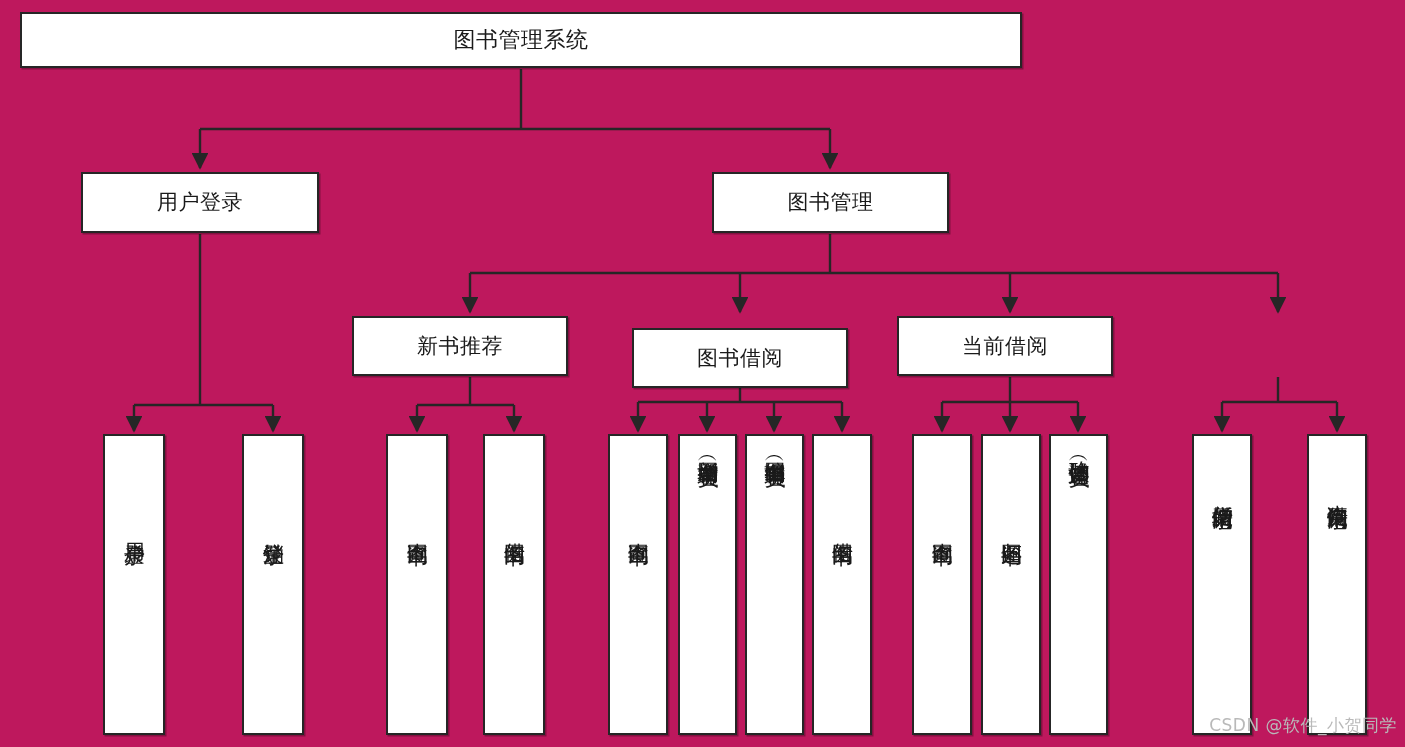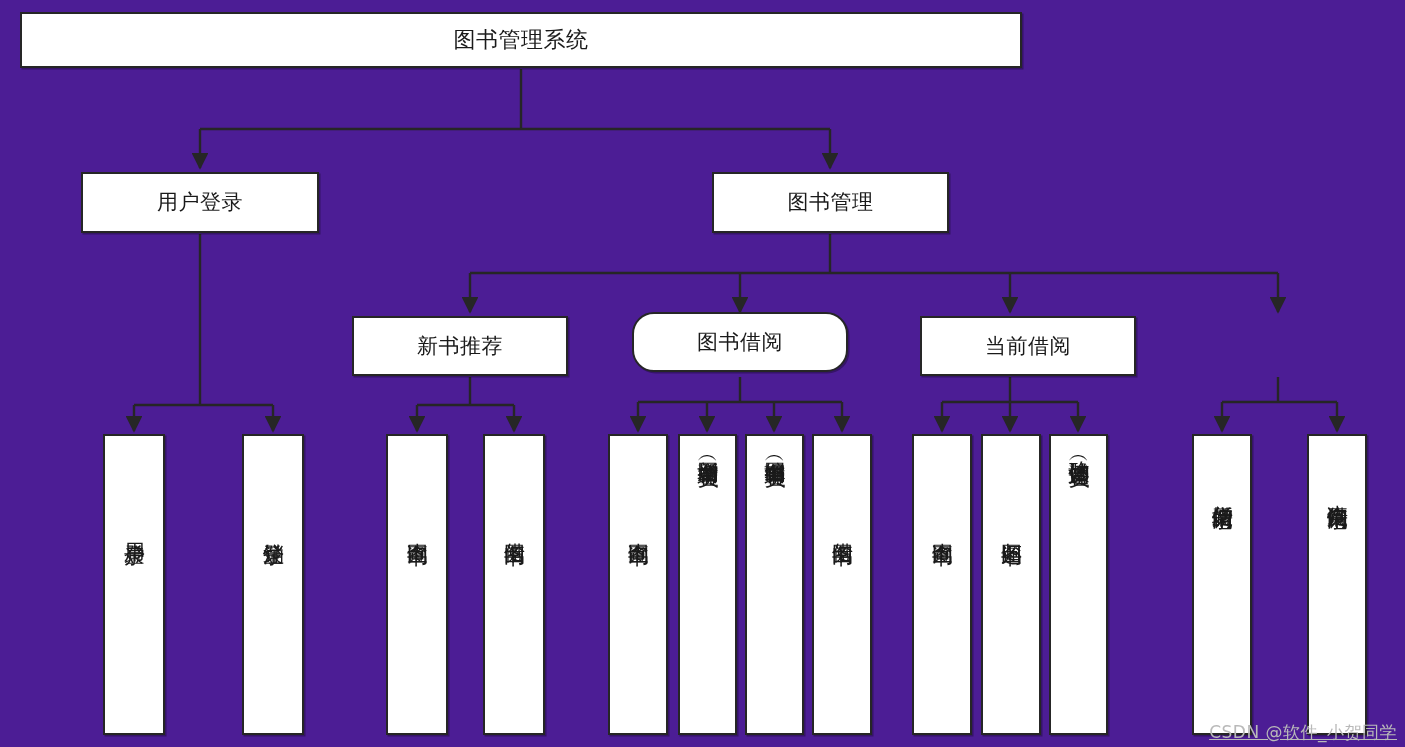--- a/index.html
+++ b/index.html
@@ -8,21 +8,21 @@
     padding: 0;
     background: #ffffff;
   }
   body {
     font-family: "DejaVu Sans", "Liberation Sans", sans-serif;
   }
   #diagram-canvas {
     position: relative;
     width: 1405px;
     height: 747px;
-    background: #4c1d95;
+    background: #be185d;
     overflow: hidden;
   }
   #edge-layer {
     position: absolute;
     left: 0;
     top: 0;
     width: 1405px;
     height: 747px;
     pointer-events: none;
   }
@@ -66,27 +66,26 @@
   }
   .node.leaf.mid .node-label {
     margin-top: 48px;
   }
   .node.leaf.tall .node-label {
     margin-top: 4px;
   }
   .watermark {
     position: absolute;
     right: 8px;
-    bottom: 3px;
+    bottom: 10px;
     font-size: 17px;
     color: #b9b9b9;
     letter-spacing: 0.5px;
     white-space: nowrap;
     user-select: none;
-    text-decoration: underline;
   }
 </style>
 </head>
 <body>
 
 <div id="diagram-canvas">
 
   <svg id="edge-layer" viewBox="0 0 1405 747" width="1405" height="747" xmlns="http://www.w3.org/2000/svg">
     <defs>
       <marker id="arrow" viewBox="0 0 10 10" refX="9" refY="5" markerWidth="7" markerHeight="7" orient="auto-start-reverse">
@@ -144,24 +143,24 @@
   <div class="node" style="left:81px; top:172px; width:238px; height:61px;">
     <span class="node-label">用户登录</span>
   </div>
   <div class="node" style="left:712px; top:172px; width:237px; height:61px;">
     <span class="node-label">图书管理</span>
   </div>
 
   <div class="node" style="left:352px; top:316px; width:216px; height:60px;">
     <span class="node-label">新书推荐</span>
   </div>
-  <div class="node" style="left:632px; top:312px; width:216px; height:60px;border-radius:22px;">
+  <div class="node" style="left:632px; top:328px; width:216px; height:60px;">
     <span class="node-label">图书借阅</span>
   </div>
-  <div class="node" style="left:920px; top:316px; width:216px; height:60px;">
+  <div class="node" style="left:897px; top:316px; width:216px; height:60px;">
     <span class="node-label">当前借阅</span>
   </div>
 
   <div class="node leaf short" style="left:103px; top:434px; width:62px; height:301px;">
     <span class="node-label">用户登录</span>
   </div>
   <div class="node leaf short" style="left:242px; top:434px; width:62px; height:301px;">
     <span class="node-label">注销登录</span>
   </div>
 

